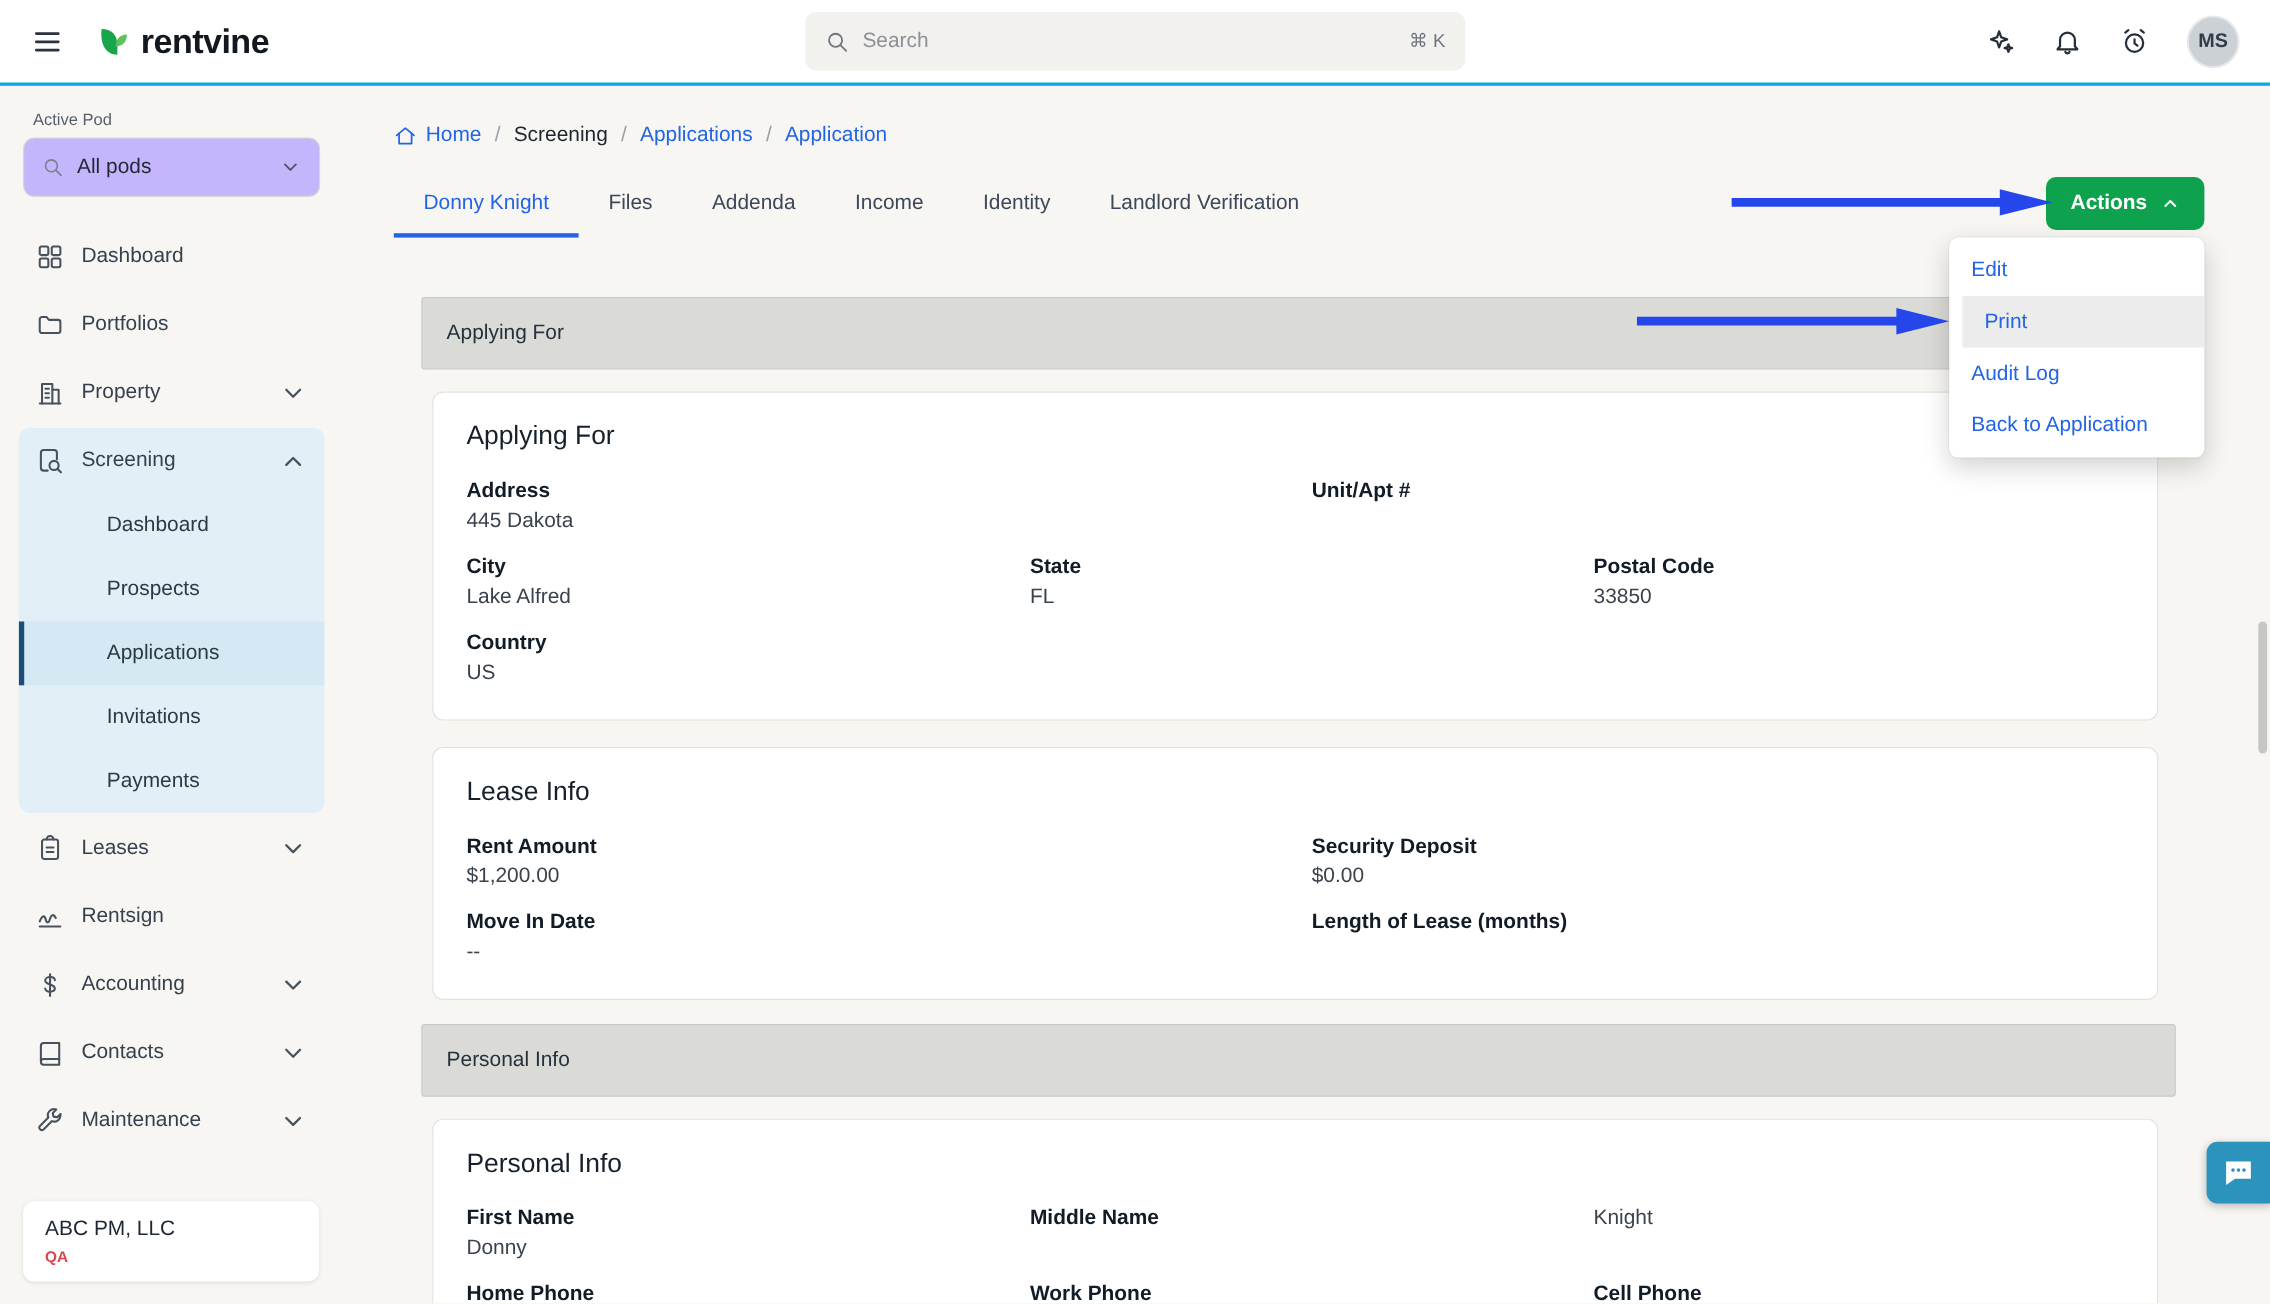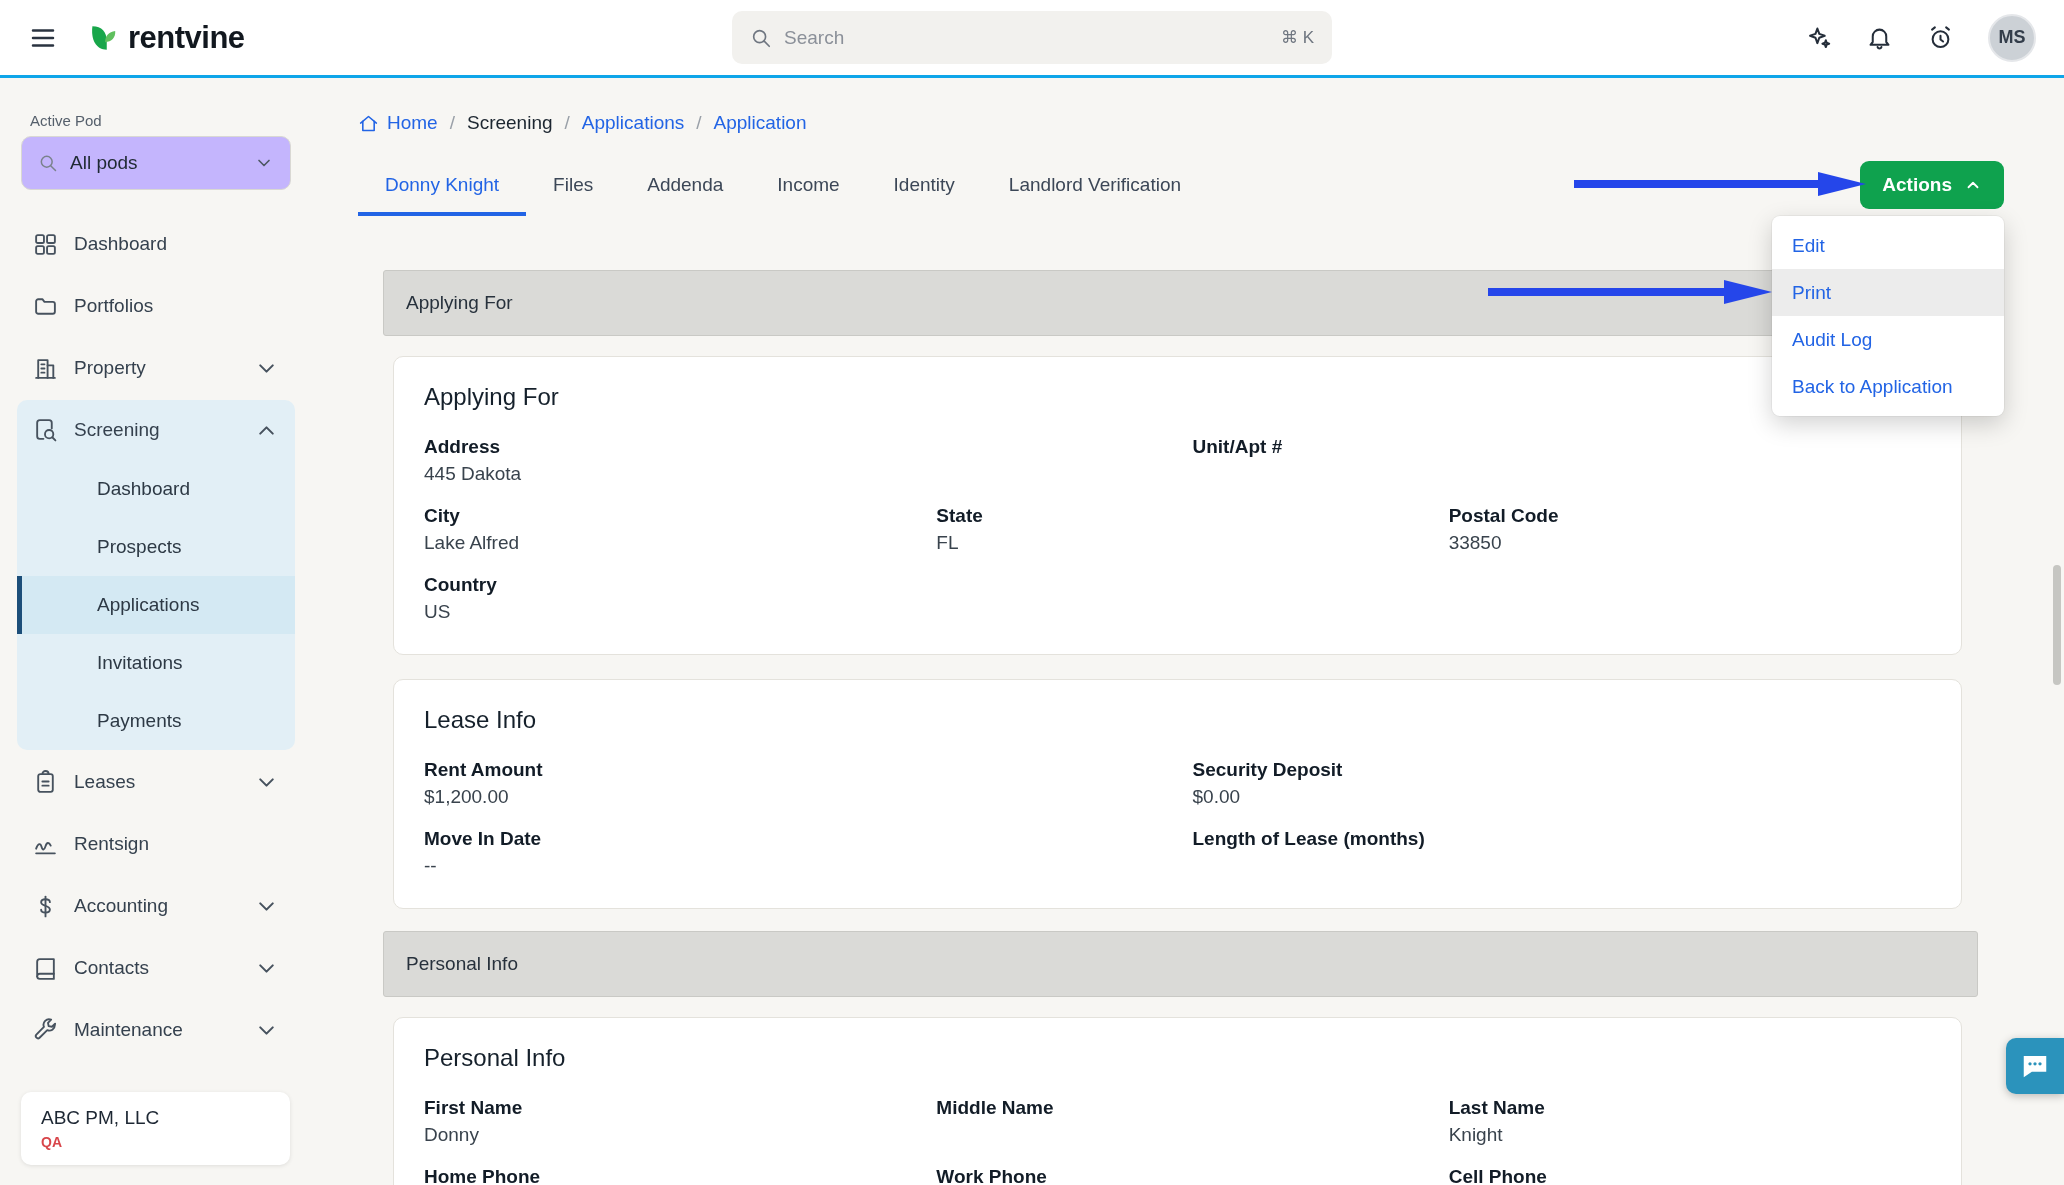--- a/index.html
+++ b/index.html
@@ -38,21 +38,21 @@
   .top-icons .tico { width: 27px; height: 27px; color: #252e3a; cursor: pointer; }
   .avatar {
     width: 48px; height: 48px; border-radius: 50%;
     background: #ccd1d6; border: 2px solid #e5e7ea;
     display: flex; align-items: center; justify-content: center;
     font-size: 18px; font-weight: 700; color: #333d4a; cursor: pointer;
   }
 
   
   .sidebar { position: absolute; top: 78px; left: 0; bottom: 0; width: 312px; padding-top: 22px; }
-  .pod-label { font-size: 15px; color: #555f6b; margin: 12px 0 7px 30px; }
+  .pod-label { font-size: 15px; color: #555f6b; margin: 1px 0 7px 30px; }
   .pod-select {
     margin: 0 21px 24px; height: 54px; background: #c4b5fd;
     border: 1px solid #d9d8d3; border-radius: 10px;
     display: flex; align-items: center; gap: 12px; padding: 0 16px; cursor: pointer;
   }
   .pod-select .sicon { width: 20px; height: 20px; color: #7a828c; }
   .pod-value { font-size: 19px; color: #1f2933; }
   .pod-select .chev { margin-left: auto; width: 20px; height: 20px; color: #4d5763; }
 
   .nav-item {
@@ -108,21 +108,21 @@
 
   .menu {
     position: absolute; top: 138px; right: 60px; width: 232px; z-index: 30;
     background: #ffffff; border-radius: 8px; padding: 6px 0;
     box-shadow: 0 8px 24px rgba(0,0,0,0.18), 0 0 0 1px rgba(0,0,0,0.04);
   }
   .menu-item {
     height: 47px; display: flex; align-items: center; padding: 0 20px;
     font-size: 19px; color: var(--accent-blue, #2264E5); cursor: pointer;
   }
-  .menu-item.highlight { background: #ececec; }
+  .menu-item.highlight { background: #ececec; margin-left: 12px; }
 
   .annotation { position: absolute; z-index: 40; pointer-events: none; }
   .annotation line { stroke: var(--arrow-blue, #2546EA); stroke-width: 8; }
   .annotation polygon { fill: var(--arrow-blue, #2546EA); }
 
   .section-bar {
     height: 66px; margin: 0 26px 0 25px; background: #dadad7;
     border: 1px solid #c9c9c5; border-radius: 3px;
     display: flex; align-items: center; padding: 0 22px;
     font-size: 19px; font-weight: 500; color: #27313c;
@@ -431,21 +431,20 @@
     <div class="frow cols-3">
       <div class="field">
         <div class="flabel">First Name</div>
         <div class="fvalue">Donny</div>
       </div>
       <div class="field">
         <div class="flabel">Middle Name</div>
         <div class="fvalue"></div>
       </div>
       <div class="field">
-        <div class="flabel">Last Name</div>
         <div class="fvalue">Knight</div>
       </div>
     </div>
     <div class="frow cols-3">
       <div class="field">
         <div class="flabel">Home Phone</div>
 
       </div>
       <div class="field">
         <div class="flabel">Work Phone</div>

